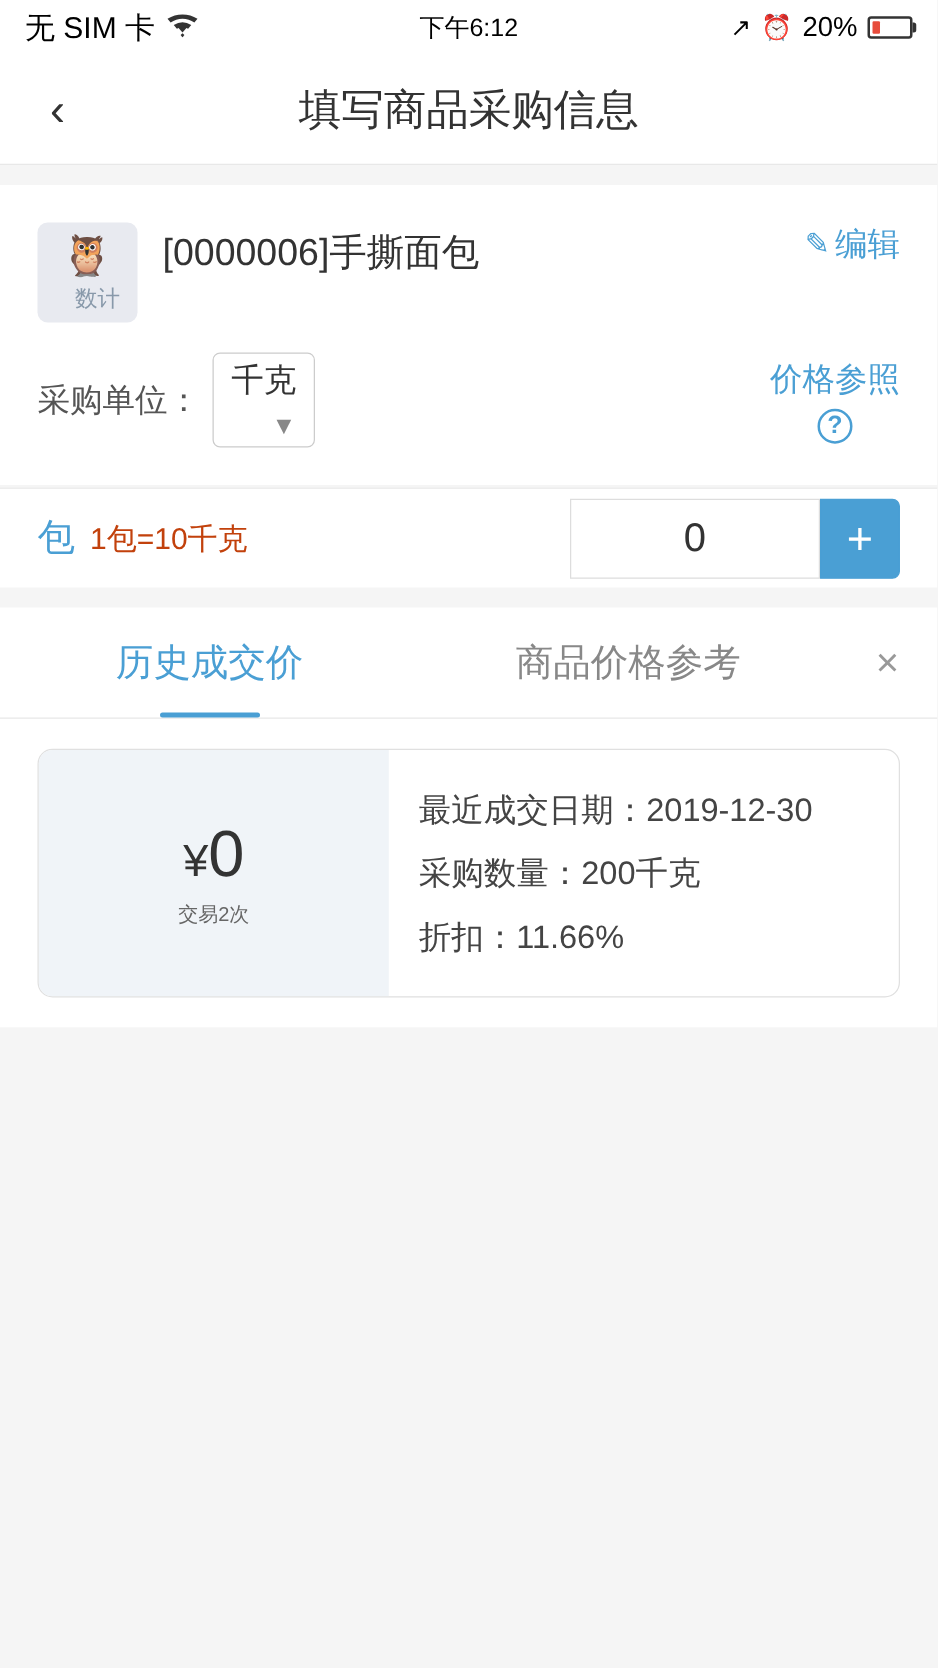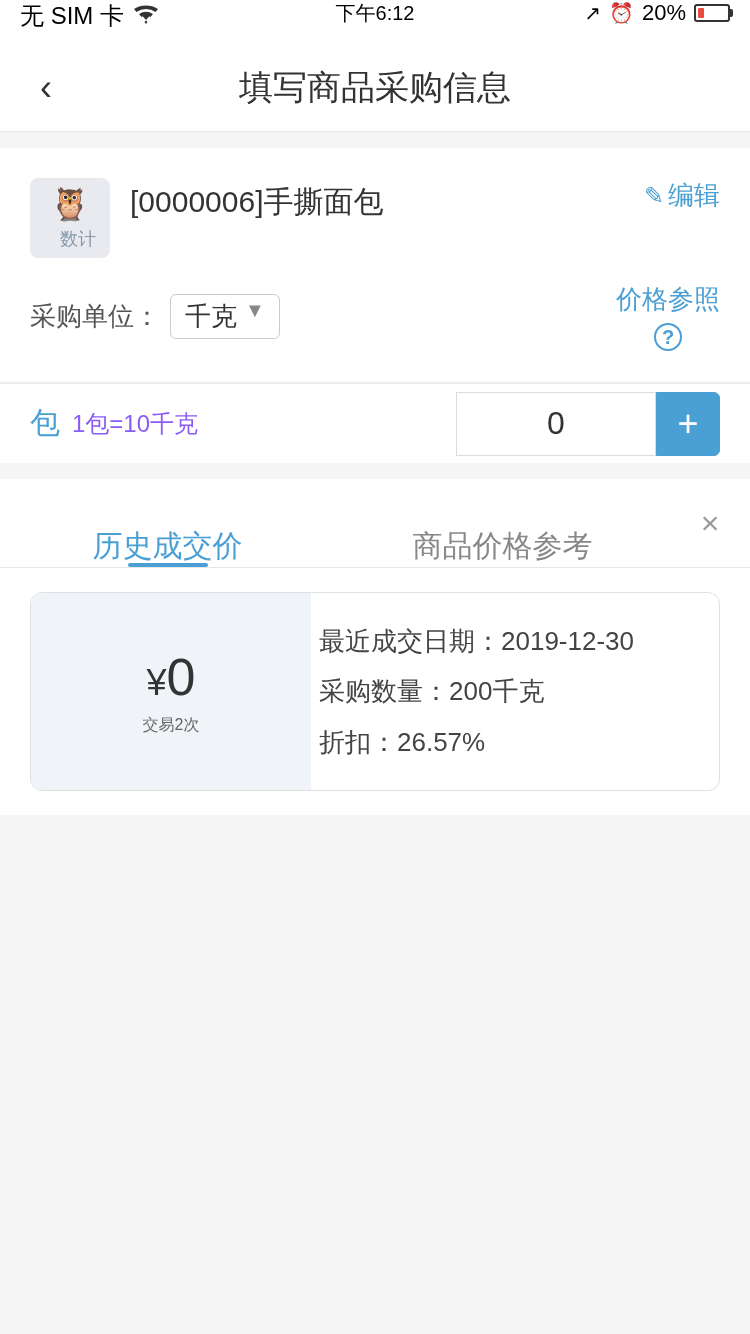--- a/index.html
+++ b/index.html
@@ -11,21 +11,21 @@
       font-family: -apple-system, "PingFang SC", "Helvetica Neue", sans-serif;
       font-size: 28px;
     }
 
     
     .status-bar {
       width: 750px;
       height: 44px;
       background: #fff;
       display: flex;
-      align-items: flex-start;
+      align-items: center;
       justify-content: space-between;
       padding: 0 20px;
       font-size: 26px;
       font-weight: 500;
     }
     .status-bar-left {
       display: flex;
       align-items: center;
       gap: 8px;
       font-size: 24px;
@@ -167,29 +167,30 @@
       align-items: center;
       justify-content: space-between;
       margin-top: 20px;
     }
     .unit-label {
       font-size: 26px;
       color: #555;
     }
     .unit-select {
       display: inline-flex;
-      align-items: flex-start;
+      align-items: flex-end;
       gap: 8px;
       background: #fff;
       border: 1px solid #ccc;
       border-radius: 6px;
       padding: 4px 14px 4px 14px;
       font-size: 26px;
       color: #333;
       margin-left: 10px;
+      flex-direction: column;
     }
     .unit-arrow {
       font-size: 20px;
       color: #888;
     }
     .price-ref {
       color: #4a9fd4;
       font-size: 26px;
       display: flex;
       align-items: center;
@@ -224,21 +225,21 @@
       align-items: center;
       gap: 12px;
     }
     .quantity-unit-badge {
       font-size: 30px;
       color: #4a9fd4;
       font-weight: 500;
     }
     .quantity-conversion {
       font-size: 24px;
-      color: #8b5cf6;
+      color: #c2410c;
     }
     .quantity-input-group {
       display: flex;
       align-items: center;
       gap: 0;
     }
     .quantity-input {
       width: 200px;
       height: 64px;
       border: 1px solid #ddd;
@@ -271,21 +272,21 @@
       display: flex;
       align-items: center;
       border-bottom: 1px solid #e8e8e8;
       position: relative;
     }
     .tab-item {
       flex: 1;
       text-align: center;
       height: 88px;
       display: flex;
-      align-items: flex-end;
+      align-items: center;
       justify-content: center;
       font-size: 30px;
       color: #888;
       cursor: pointer;
       position: relative;
     }
     .tab-item.active {
       color: #4a9fd4;
     }
     .tab-item.active::after {
@@ -339,21 +340,21 @@
     .history-price-symbol {
       font-size: 36px;
     }
     .history-trades {
       font-size: 16px;
       color: #666;
       margin-top: 8px;
     }
     .history-card-right {
       flex: 1;
-      padding: 30px 8px;
+      padding: 30px 24px;
       display: flex;
       flex-direction: column;
       justify-content: center;
       gap: 14px;
     }
     .history-detail-row {
       font-size: 26px;
       color: #444;
       line-height: 1.4;
     }
@@ -465,20 +466,20 @@
         <div class="history-trades">交易2次</div>
       </div>
       <div class="history-card-right">
         <div class="history-detail-row">
           <span>最近成交日期：</span><span>2019-12-30</span>
         </div>
         <div class="history-detail-row">
           <span>采购数量：</span><span>200千克</span>
         </div>
         <div class="history-detail-row">
-          <span>折扣：</span><span>26.57%</span>
+          <span>折扣：</span><span>11.66%</span>
         </div>
       </div>
     </div>
   </div>
 </div>
 
 <div class="bottom-area"></div>
 
 </body></html>

